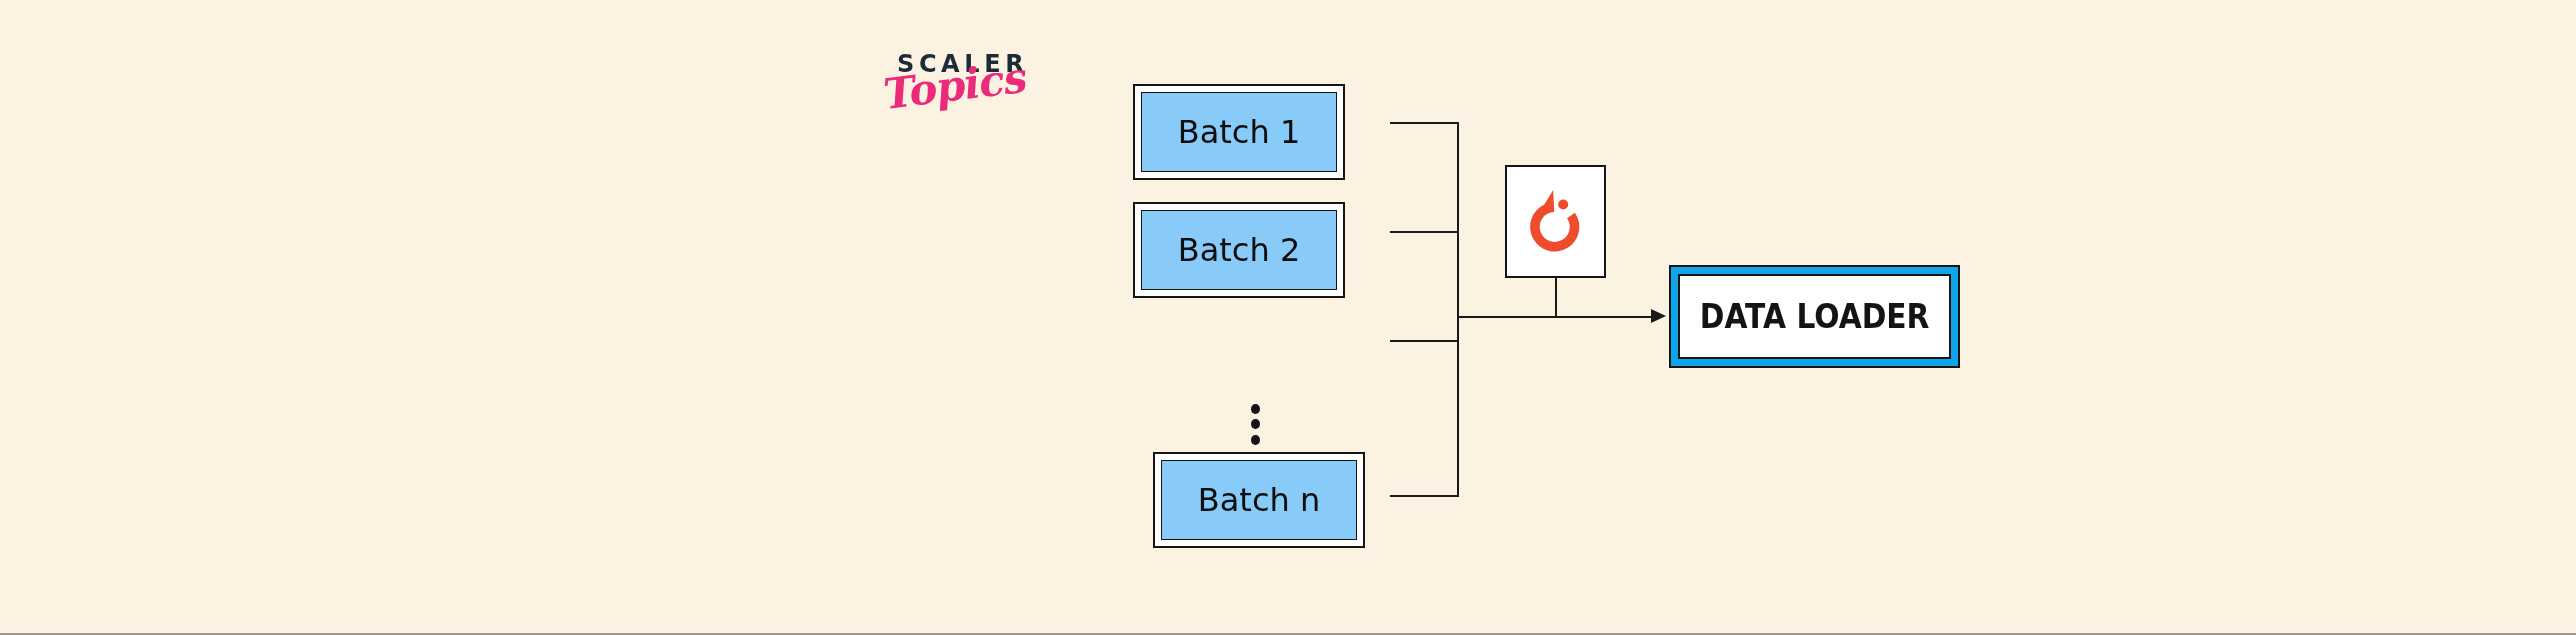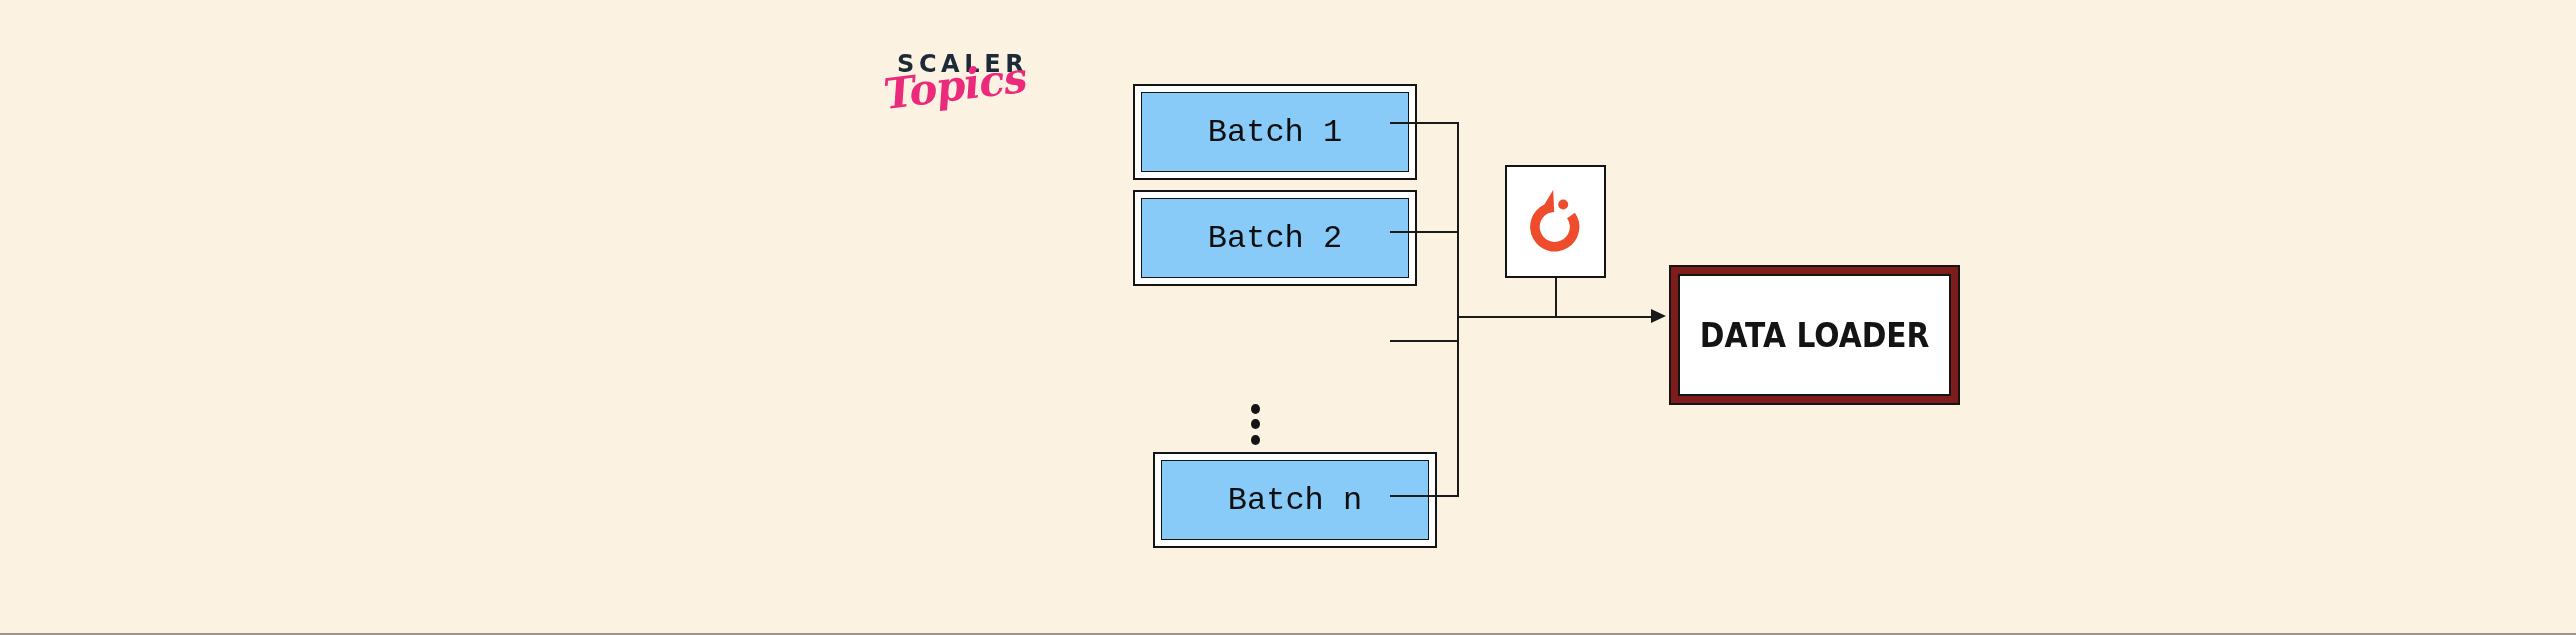--- a/index.html
+++ b/index.html
@@ -37,42 +37,41 @@
     color: #EC2A7B;
     font-family: "DejaVu Serif", "Liberation Serif", serif;
     transform: rotate(-7deg);
     transform-origin: left center;
   }
 
   
   .batch {
     position: absolute;
     left: 1133px;
-    width: 284px;
+    width: 212px;
     height: 96px;
     background: #FFFFFF;
     border: 2.1px solid #141414;
     box-sizing: border-box;
-    font-family: Liberation Mono, monospace;
   }
   .batch .inner {
     position: absolute;
     inset: 6.2px;
     background: #88CAF8;
     border: 1.5px solid #141414;
     display: flex;
     align-items: center;
     justify-content: center;
   }
   .batch .label {
     font-size: 32px;
     color: #0E0E0E;
   }
   .batch.b1 { top: 84px; }
-  .batch.b2 { top: 190px; padding-left: 45px; }
+  .batch.b2 { top: 202px; padding-left: 45px; }
   .batch.b3 { top: 296px; }
   .batch.b4 { top: 452px; margin-left: 20px; }
 
   
   .dots {
     position: absolute;
     left: 1251px;
     top: 404px;
     display: flex;
     flex-direction: column;
@@ -124,22 +123,22 @@
     align-items: center;
     justify-content: center;
   }
 
   
   .loader-outer {
     position: absolute;
     left: 1669px;
     top: 265px;
     width: 291px;
-    height: 140px;
-    background: #7f1d1d;
+    height: 103px;
+    background: #0ea5e9;
     border: 2.1px solid #141414;
     box-sizing: border-box;
   }
   .loader-inner {
     position: absolute;
     inset: 7.2px;
     background: #FFFFFF;
     border: 2.1px solid #141414;
     display: flex;
     align-items: center;

